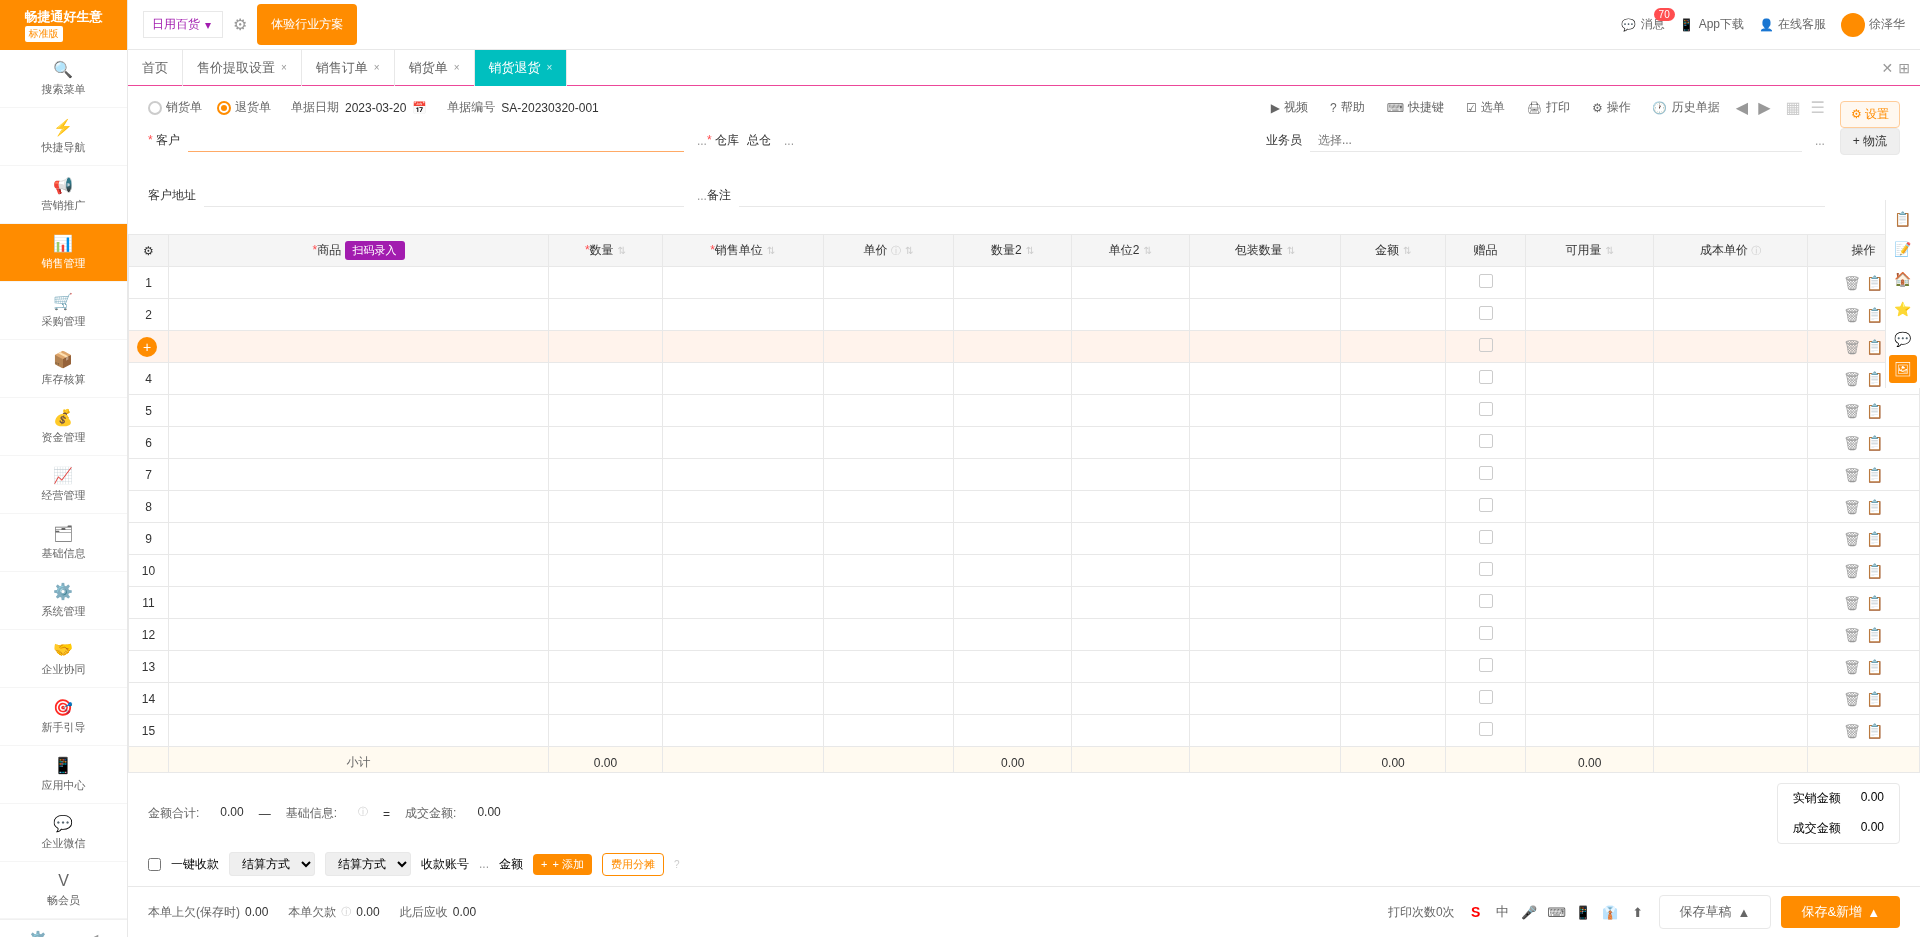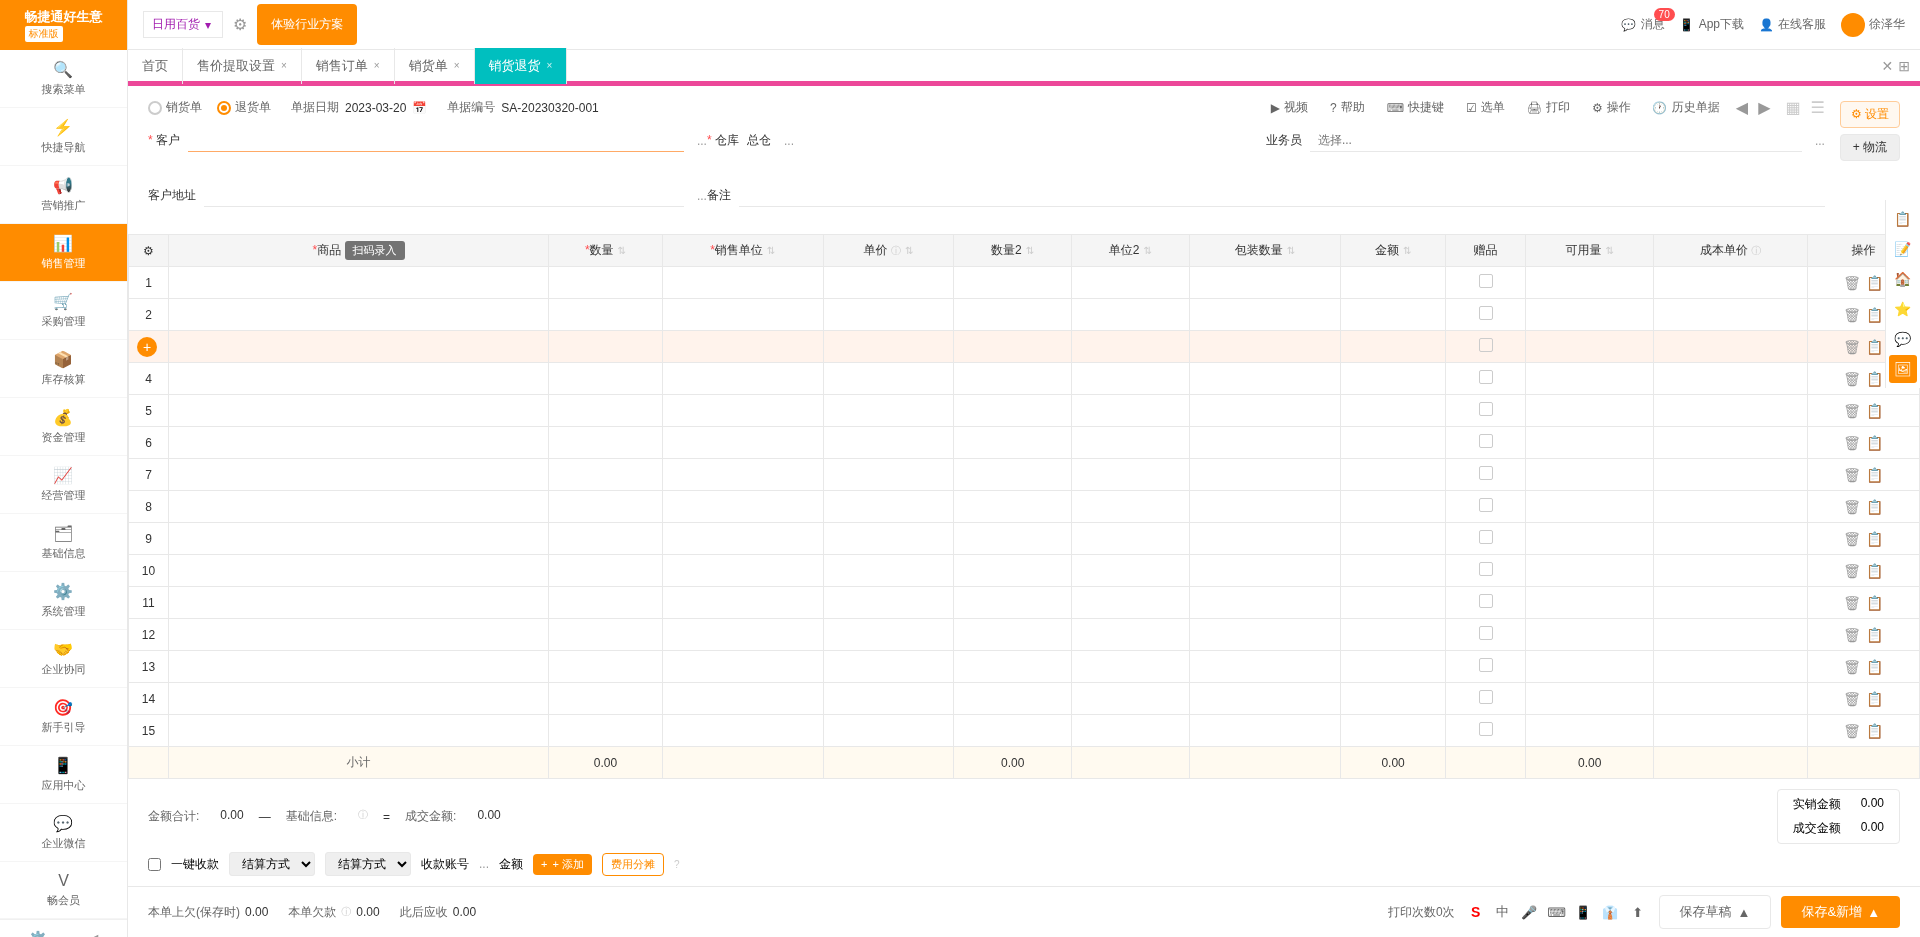--- a/index.html
+++ b/index.html
@@ -25,21 +25,21 @@
     .topbar-left { display: flex; align-items: center; gap: 10px; }
     .topbar-select { border: 1px solid #e8e8e8; border-radius: 0; padding: 4px 8px; font-size: 12px; color: #a21caf; display: flex; align-items: center; gap: 5px; cursor: pointer; min-width: 80px; }
     .topbar-gear { color: #999; font-size: 16px; cursor: pointer; }
     .btn-experience { background: #ff8c00; color: #fff; border: none; border-radius: 4px; padding: 12px 14px; font-size: 12px; cursor: pointer; }
     .topbar-right { display: flex; align-items: center; gap: 15px; }
     .topbar-right-item { display: flex; align-items: center; gap: 4px; color: #666; font-size: 12px; cursor: pointer; position: relative; }
     .badge { background: #ff4d4f; color: #fff; border-radius: 10px; font-size: 10px; padding: 1px 5px; position: absolute; top: -8px; right: -10px; }
     .avatar { width: 24px; height: 24px; border-radius: 50%; background: #ff8c00; color: #fff; display: flex; align-items: center; justify-content: center; font-size: 10px; }
     
     
-    .tabbar { height: 36px; background: #fff; display: flex; align-items: center; padding: 0; border-bottom: 5px solid #ec4899; }
+    .tabbar { height: 36px; background: #fff; display: flex; align-items: center; padding: 0; border-bottom: 1px solid #ec4899; }
     .tab { padding: 0 14px; height: 36px; display: flex; align-items: center; gap: 6px; font-size: 13px; cursor: pointer; border-right: 1px solid #e8e8e8; color: #666; white-space: nowrap; }
     .tab.active { color: #fff; background: #00bfbf; }
     .tab-close { font-size: 10px; color: #999; cursor: pointer; }
     .tab.active .tab-close { color: rgba(255,255,255,0.8); }
     .tab-actions { margin-left: auto; display: flex; align-items: center; gap: 5px; padding: 0 10px; }
     .tab-action-btn { color: #999; font-size: 14px; cursor: pointer; }
     
     
     .doc-area { flex: 1; background: #f5f5f5; overflow: hidden; display: flex; flex-direction: column; }
     
@@ -69,21 +69,21 @@
     .form-dots { color: #999; cursor: pointer; margin-left: 5px; }
     
     
     .table-container { flex: 1; background: #fff; margin: 0; overflow: auto; }
     .data-table { width: 100%; border-collapse: collapse; }
     .data-table th { background: #f5f5f5; border: 1px solid #e8e8e8; padding: 6px 8px; font-size: 12px; font-weight: normal; color: #333; white-space: nowrap; text-align: center; }
     .data-table td { border: 1px solid #e8e8e8; padding: 4px 8px; font-size: 12px; color: #333; height: 32px; }
     .row-highlighted td { background: #fff3ec !important; }
     .row-num { color: #999; text-align: center; width: 40px; }
     .th-gear { width: 40px; text-align: center; }
-    .scan-btn { background: #737373; color: #fff; border: none; border-radius: 3px; padding: 2px 8px; font-size: 11px; cursor: pointer; }
+    .scan-btn { background: #a21caf; color: #fff; border: none; border-radius: 3px; padding: 2px 8px; font-size: 11px; cursor: pointer; }
     .sort-icon { color: #ccc; margin-left: 4px; font-size: 10px; }
     .checkbox-cell { text-align: center; }
     .custom-checkbox { width: 14px; height: 14px; border: 1px solid #ccc; border-radius: 2px; display: inline-block; }
     .ops-btns { display: flex; align-items: center; gap: 5px; justify-content: center; }
     .op-btn { color: #999; cursor: pointer; font-size: 14px; }
     .add-row-btn { background: #ff8c00; color: #fff; border: none; border-radius: 50%; width: 20px; height: 20px; font-size: 14px; display: flex; align-items: center; justify-content: center; cursor: pointer; }
     .summary-row td { background: #fffaf0; font-weight: 500; color: #666; }
     
     
     .doc-footer { background: #fff; padding: 10px 20px; border-top: 1px solid #e8e8e8; }
@@ -351,21 +351,21 @@
               <input class="form-input" type="text" style="min-width: 200px;">
               <span class="form-dots">...</span>
             </div>
             <div class="form-field" style="flex:2; min-width:400px;">
               <span class="form-label">备注</span>
               <input class="form-input" type="text" style="flex: 1 1 0%; min-width: 300px;">
             </div>
           </div>
         </div>
 
-        <div style="display:flex; flex-direction:column; gap:6px; margin-left:15px; padding-top:5px;">
+        <div style="display:flex; flex-direction:column; margin-left:15px; padding-top:5px;">
           <button class="btn-side btn-side-setting">⚙ <span>设置</span></button>
           <button class="btn-side btn-side-logistics">+ 物流</button>
         </div>
       </div>
     </div>
 
     <div class="table-container">
       <table class="data-table">
         <thead>
           <tr>
@@ -725,21 +725,21 @@
           <span>基础信息:</span>
           <span class="info-tip">ⓘ</span>
         </div>
         <span class="eq-icon">=</span>
         <div class="total-item">
           <span>成交金额:</span>
           <span class="total-val">0.00</span>
         </div>
 
         <div style="margin-left:auto; border:1px solid #e8e8e8; padding:6px 15px; border-radius:4px; font-size:12px;">
-          <div style="display:flex; justify-content:space-between; gap:20px; margin-bottom:7px;">
+          <div style="display:flex; justify-content:space-between; gap:20px; margin-bottom:13px;">
             <span>实销金额</span>
             <span style="font-weight:500;">0.00</span>
           </div>
           <div style="display:flex; justify-content:space-between; gap:20px;">
             <span>成交金额</span>
             <span style="font-weight:500;">0.00</span>
           </div>
         </div>
       </div>
 

